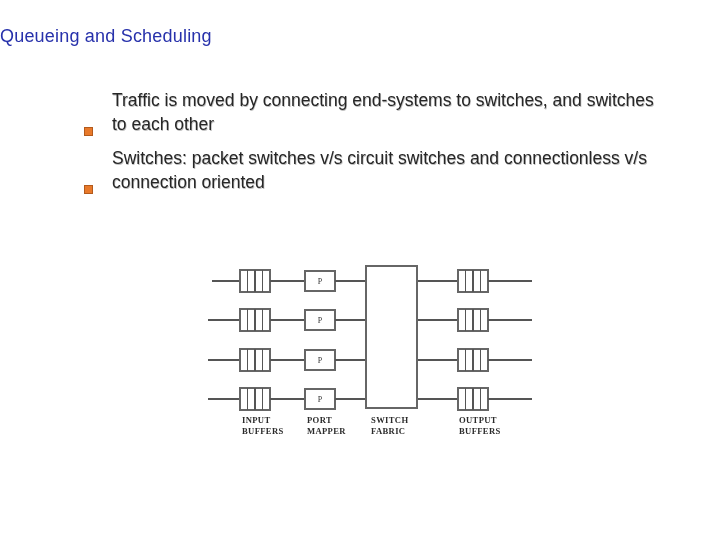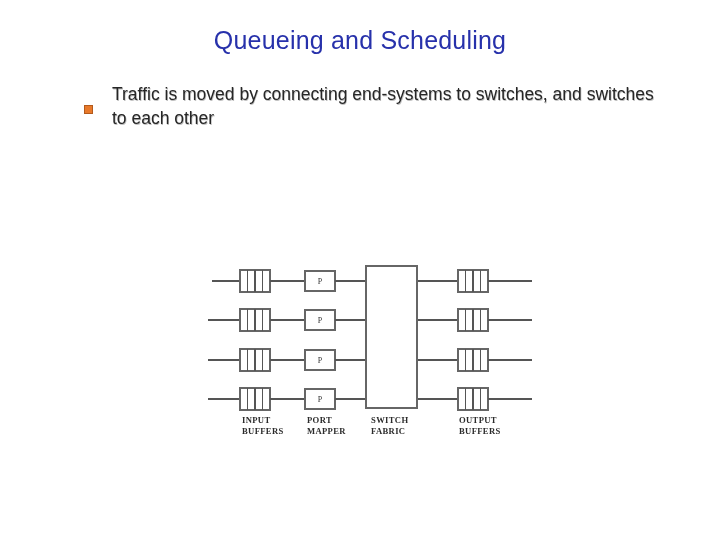--- a/index.html
+++ b/index.html
@@ -15,41 +15,41 @@
     overflow: hidden;
     font-family: "Liberation Sans", sans-serif;
   }
 
   
   #slide-title {
     position: absolute;
     left: 0;
     top: 26px;
     width: 720px;
-    text-align: center;
     font-family: "Liberation Sans", sans-serif;
-    font-size: 25px;
+    font-size: 18px;
     font-weight: 400;
     color: #2731ab;
     letter-spacing: 0.2px;
     white-space: nowrap;
   }
 
   
   #bullet-list {
     position: absolute;
     left: 84px;
     top: 82px;
     width: 586px;
   }
   .bullet-item {
     position: relative;
     display: flex;
-    align-items: center;
+    align-items: flex-end;
     margin-bottom: 10px;
+    margin-top: 6px;
   }
   .bullet-marker {
     flex: 0 0 auto;
     width: 9px;
     height: 9px;
     background: #e8792a;
     border: 1px solid #b35a1c;
     margin-top: 7px;
     margin-right: 19px;
     box-sizing: border-box;
@@ -94,20 +94,24 @@
 
   <div id="slide-title">Queueing and Scheduling</div>
 
   <div id="bullet-list">
 
     <div class="bullet-item">
       <span class="bullet-marker"></span>
       <span class="bullet-text">Traffic is moved by connecting end-systems to switches, and switches to each other</span>
     </div>
 
+    <div class="bullet-item">
+      <span class="bullet-marker"></span>
+      <span class="bullet-text">Switches: packet switches v/s circuit switches and connectionless v/s connection oriented</span>
+    </div>
 
 
   </div>
 
   <div id="switch-diagram">
     <svg width="340" height="190" viewBox="0 0 340 190" xmlns="http://www.w3.org/2000/svg">
 
       <g stroke="#555555" stroke-width="1.1" fill="none" shape-rendering="crispEdges">
 
         <g>

